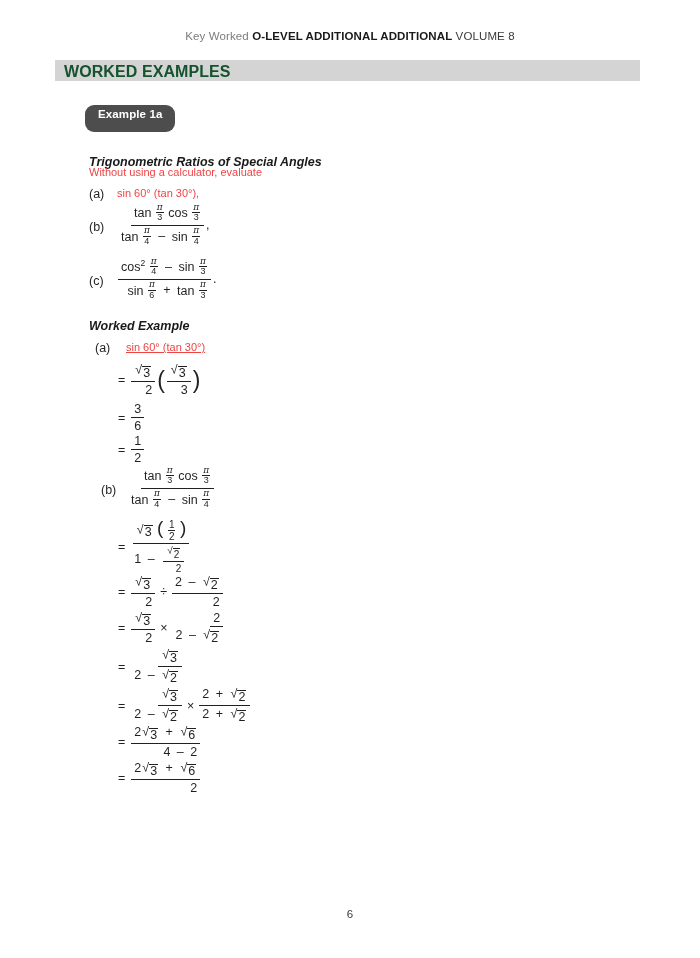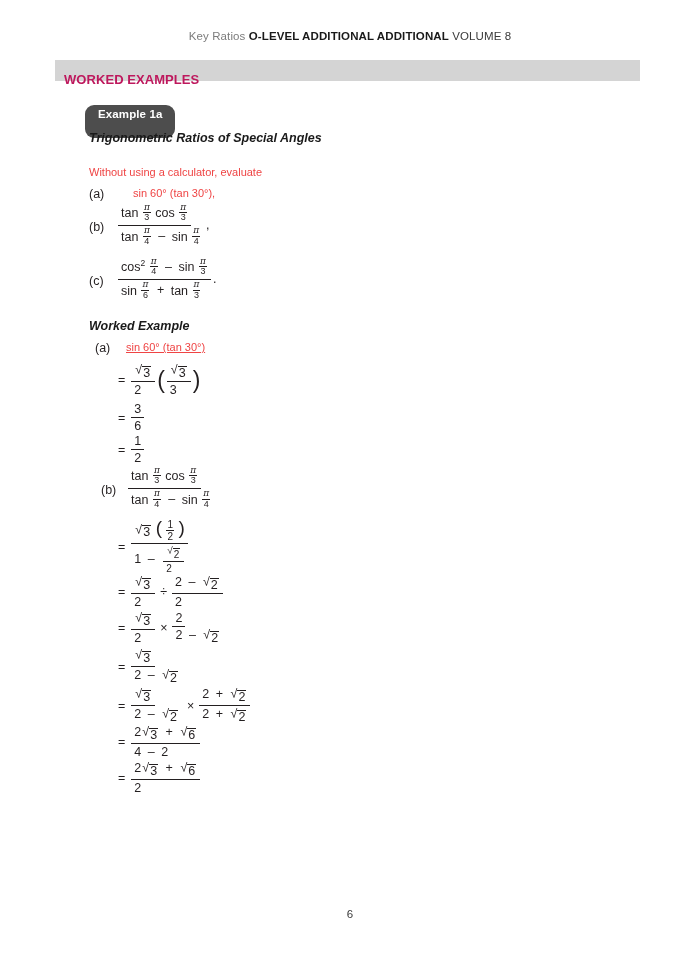--- a/index.html
+++ b/index.html
@@ -29,37 +29,37 @@
 
   
   .banner {
     position: absolute;
     left: 55px; top: 60px;
     width: 585px; height: 21px;
     background: #d4d4d4;
   }
   .banner-label {
     position: absolute;
-    left: 9px; top: 12px;
-    font-size: 13px;
+    left: 9px; top: 3px;
+    font-size: 16px;
     font-weight: 700;
     letter-spacing: .005em;
-    color: #be185d;
+    color: #14532d;
   }
 
   
   .pill {
     position: absolute;
     left: 85px; top: 105px;
     background: #4d4d4d;
     color: #ffffff;
     font-size: 11.5px;
     font-weight: 700;
     border-radius: 9px;
-    padding: 3px 13px 18px 13px;
+    padding: 3px 13px 12px 13px;
     letter-spacing: .01em;
   }
 
   
   .content { position: absolute; left: 0; top: 0; width: 700px; }
 
   .subhead {
     position: absolute;
     font-size: 12.5px;
     font-weight: 700;
@@ -88,21 +88,21 @@
     color: #231f20;
     white-space: nowrap;
   }
   .mrow .op { margin: 0 3px; }
   .mrow .eq { margin-right: 4px; }
 
   
   .frac {
     display: inline-flex;
     flex-direction: column;
-    align-items: flex-start;
+    align-items: flex-end;
     vertical-align: middle;
     margin: 0 2px;
   }
   .frac > .num {
     padding: 0 3px 1px 3px;
     border-bottom: 1px solid #231f20;
     line-height: 1.15;
   }
   .frac > .den {
     padding: 1px 3px 0 3px;
@@ -144,39 +144,39 @@
     left: 0; top: 908px; width: 700px;
     text-align: center;
     font-size: 11.5px;
     color: #3a3a3a;
   }
 </style>
 </head>
 <body>
 
 <div class="runhead">
-  <span class="rh-pre">Key Ratios </span><span class="rh-main">O-LEVEL ADDITIONAL ADDITIONAL</span><span class="rh-post"> VOLUME 8</span>
+  <span class="rh-pre">Key Worked </span><span class="rh-main">O-LEVEL ADDITIONAL ADDITIONAL</span><span class="rh-post"> VOLUME 8</span>
 </div>
 
 <div class="banner">
   <div class="banner-label">WORKED EXAMPLES</div>
 </div>
 
 <div class="pill">
   <span>Example 1a</span>
 </div>
 
 <div class="content">
 
-  <div class="subhead" style="left:89px; top:131px;">Trigonometric Ratios of Special Angles</div>
+  <div class="subhead" style="left:89px; top:155px;">Trigonometric Ratios of Special Angles</div>
 
   <div class="para" style="left:89px; top:166px;">Without using a calculator, evaluate</div>
 
   <div class="lbl" style="left:89px; top:187px;">(a)</div>
-  <div class="para" style="left:133px; top:187px;">sin 60° (tan 30°),</div>
+  <div class="para" style="left:117px; top:187px;">sin 60° (tan 30°),</div>
 
   <div class="lbl" style="left:89px; top:220px;">(b)</div>
   <div class="mrow" style="left:116px; top:203px;">
     <span class="frac">
       <span class="num">
         <span>tan</span>
         <span class="sfrac">
             <span class="n pi">π</span>
             <span class="d">3</span>
           </span>

